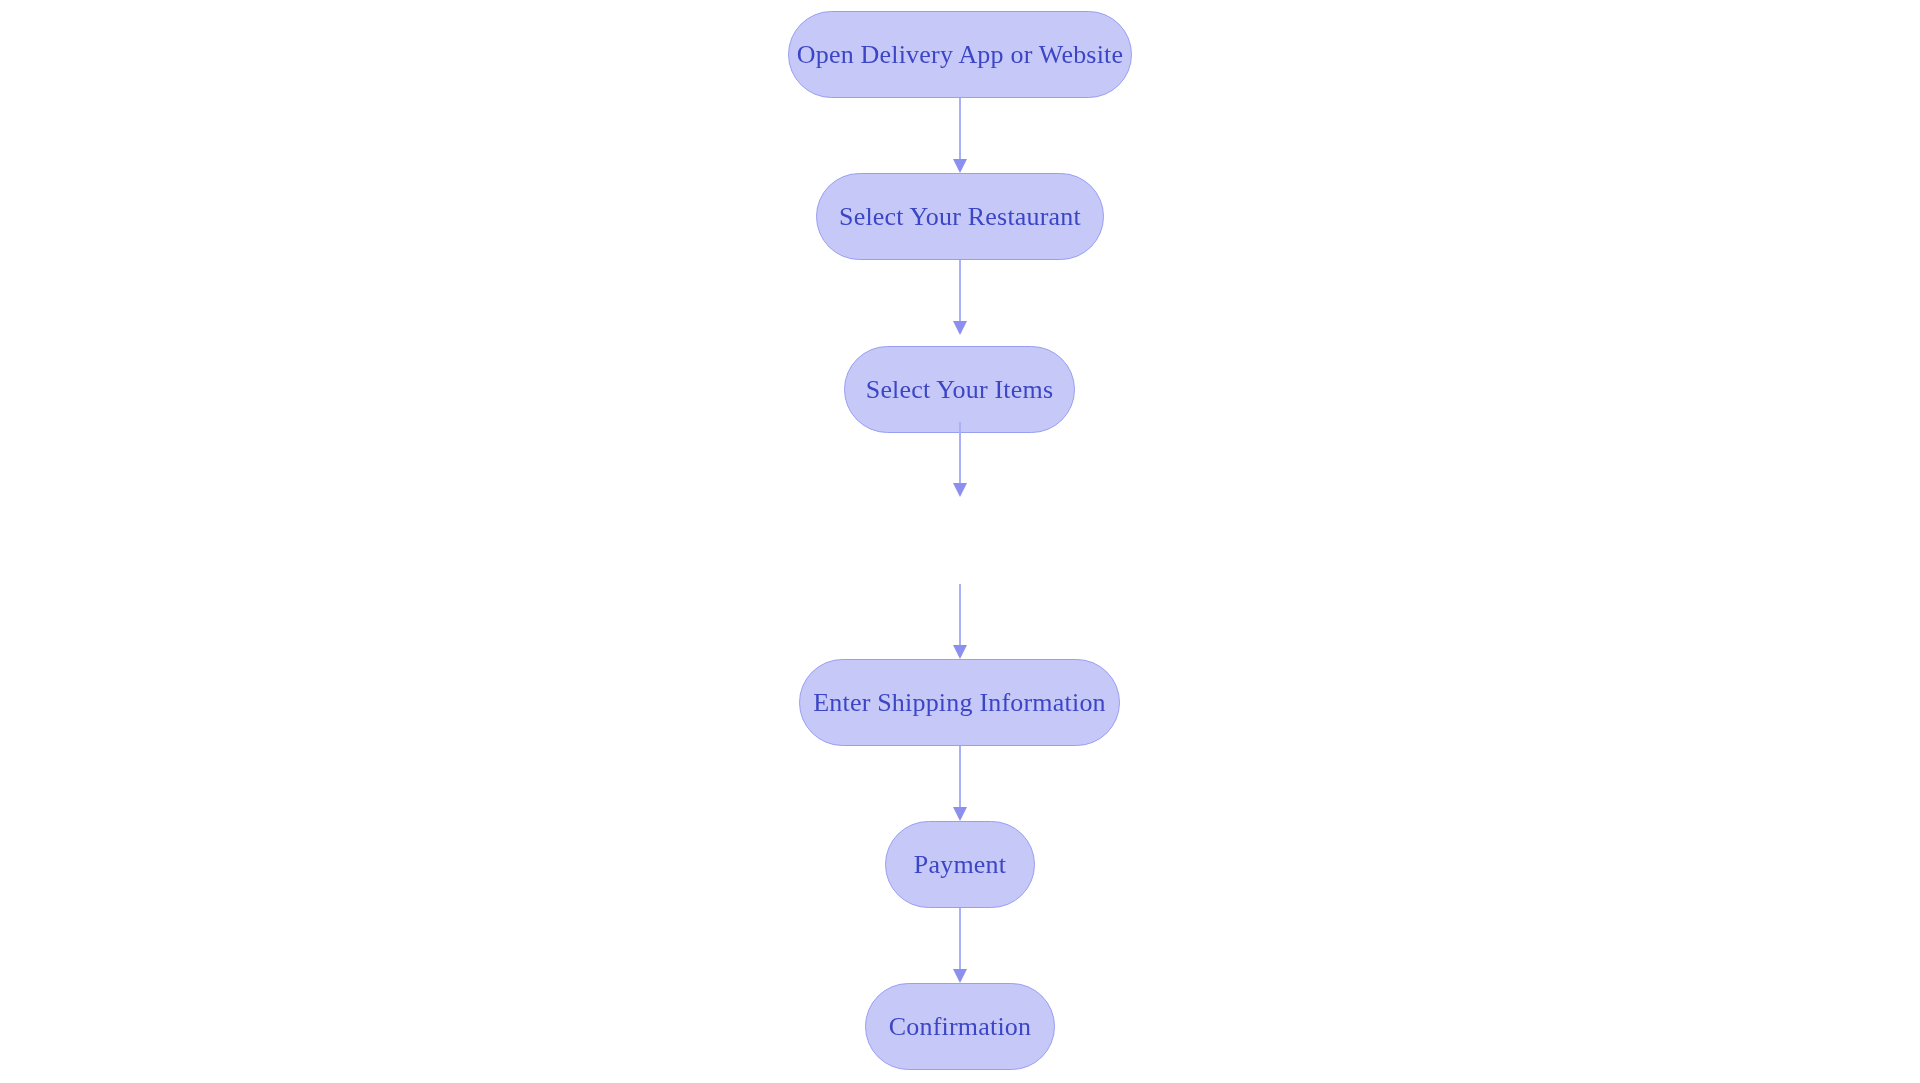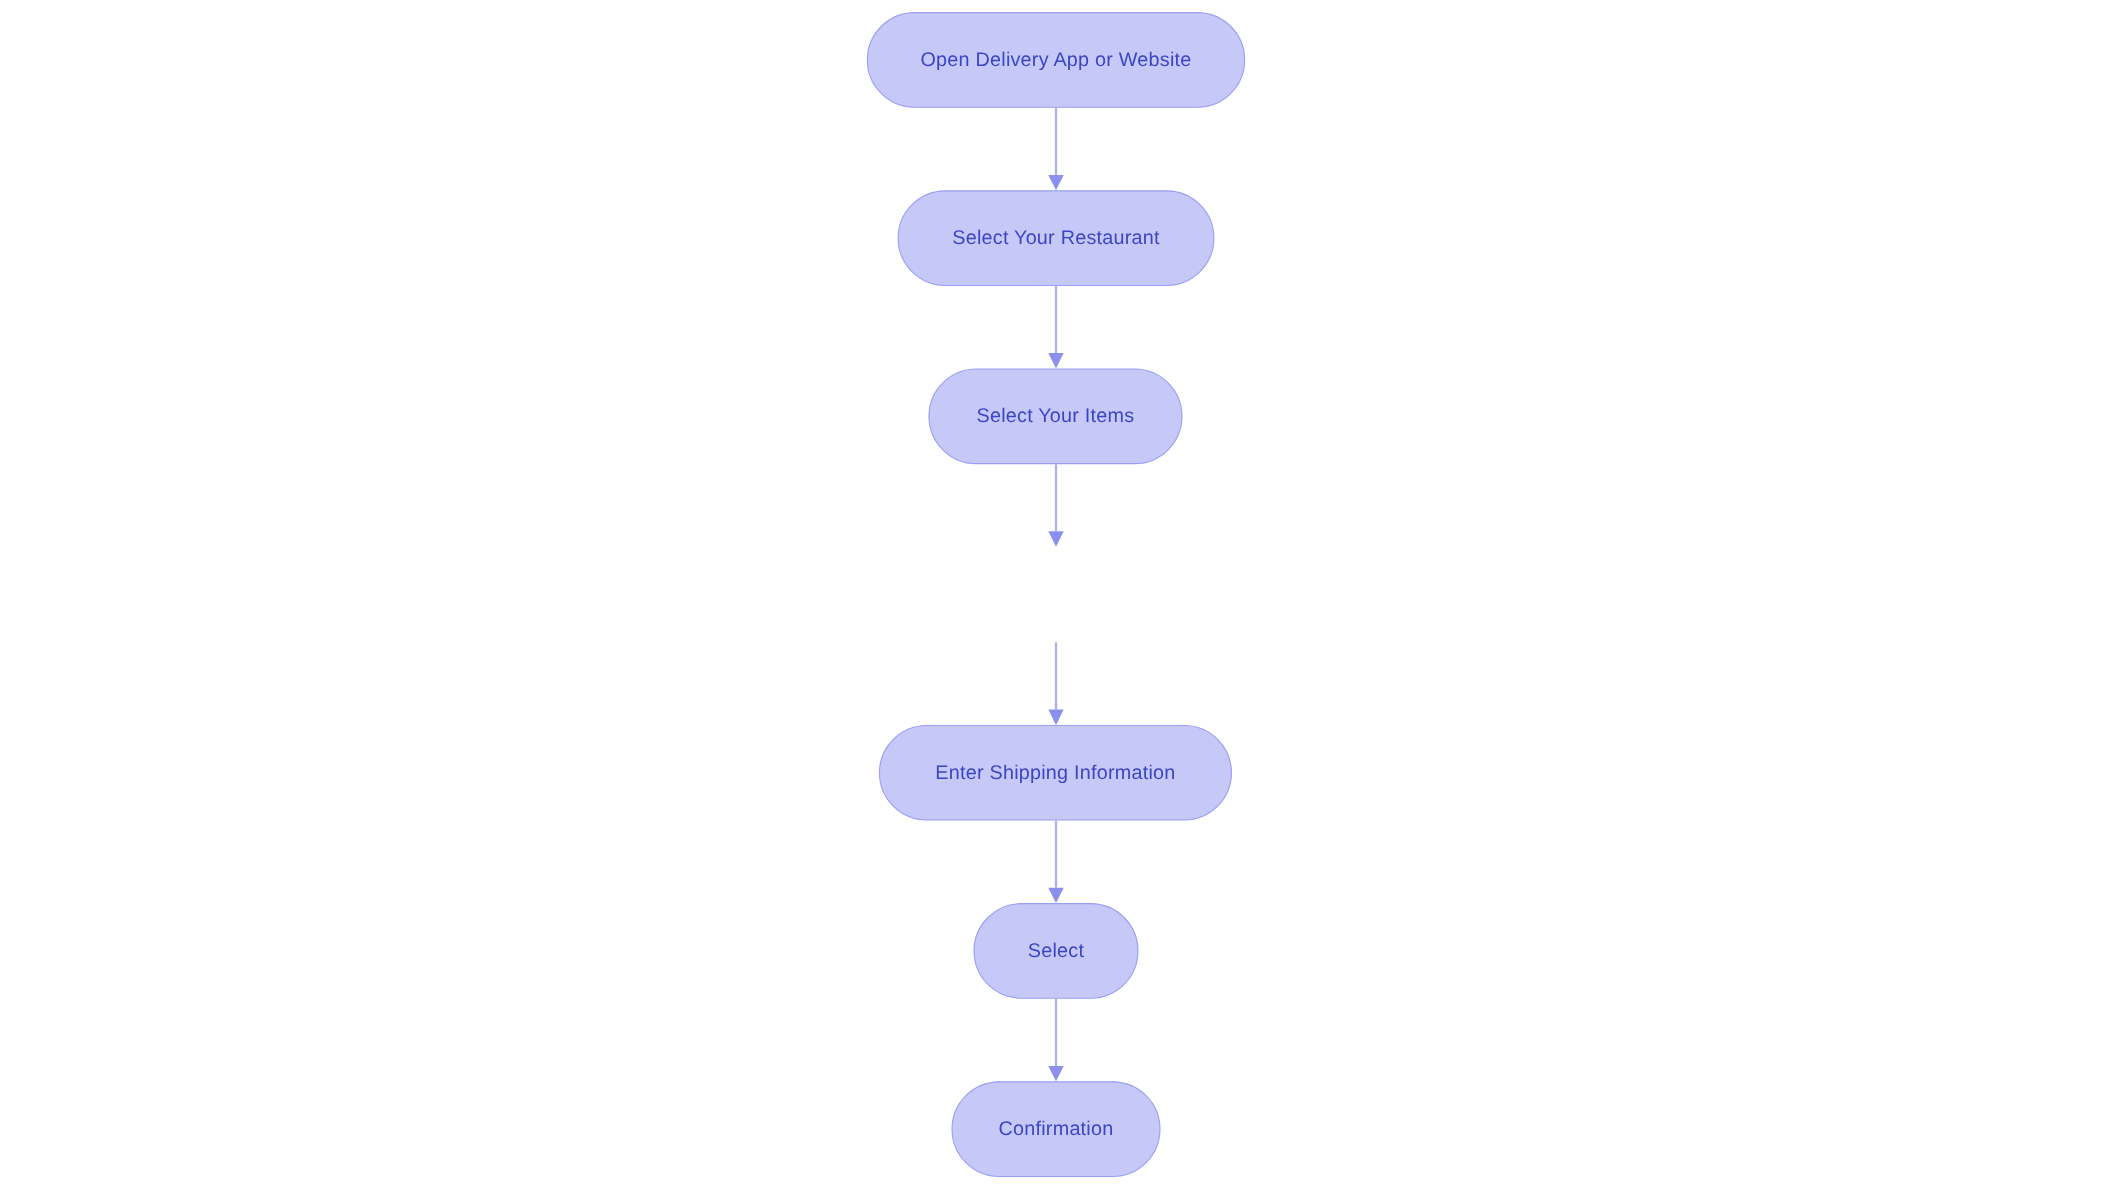--- a/index.html
+++ b/index.html
@@ -22,28 +22,29 @@
     background: var(--node-fill, #c6c9f8);
     border: 1.5px solid var(--node-border, #989ef2);
     border-radius: 44px;
     display: flex;
     align-items: center;
     justify-content: center;
     white-space: nowrap;
   }
   .node-label {
     color: var(--node-text, #3c45c5);
-    font-size: 18px;
+    font-size: 26px;
     letter-spacing: 0.2px;
     font-weight: 400;
+    font-family: Liberation Serif, serif;
   }
   
   .n1 { left: 788px; top: 11px;  width: 344px; }
   .n2 { left: 816px; top: 173px; width: 288px; }
-  .n3 { left: 844px; top: 335px; width: 231px; }
+  .n3 { left: 844px; top: 346px; width: 231px; }
   .n4 { left: 825px; top: 497px; width: 270px; }
   .n5 { left: 799px; top: 659px; width: 321px; align-items: center; }
   .n6 { left: 885px; top: 821px; width: 150px; }
   .n7 { left: 865px; top: 983px; width: 190px; }
 
   .edge-line {
     position: absolute;
     left: 959px;
     width: 2px;
     height: 61px;
@@ -96,21 +97,21 @@
   <div class="edge-head h4"></div>
 
   <div class="node n5">
     <span class="node-label">Enter Shipping Information</span>
   </div>
 
   <div class="edge-line e5"></div>
   <div class="edge-head h5"></div>
 
   <div class="node n6">
-    <span class="node-label">Select</span>
+    <span class="node-label">Payment</span>
   </div>
 
   <div class="edge-line e6"></div>
   <div class="edge-head h6"></div>
 
   <div class="node n7">
     <span class="node-label">Confirmation</span>
   </div>
 
 </div>

